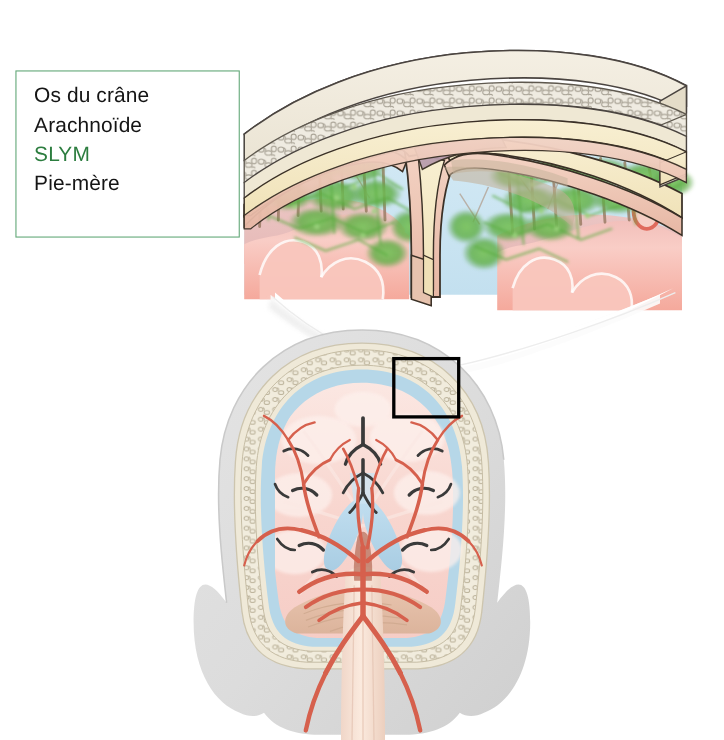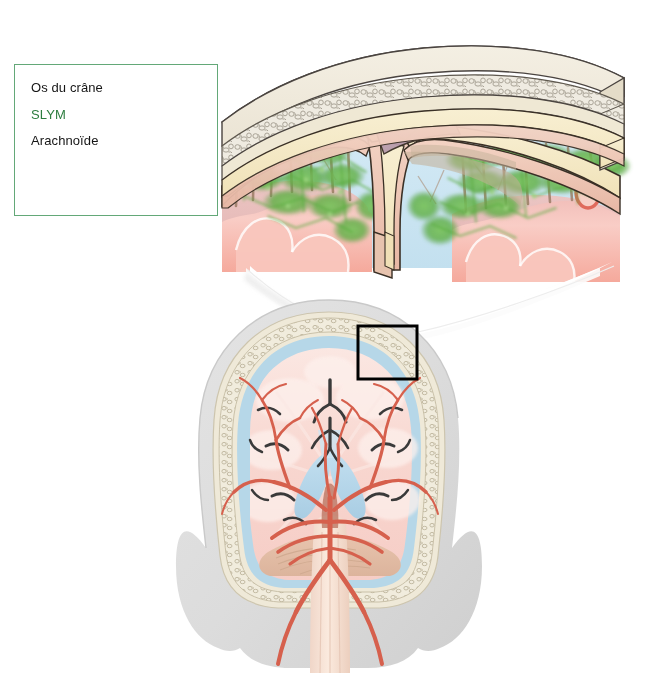--- a/index.html
+++ b/index.html
@@ -18,21 +18,21 @@
     position:absolute;
     left:14px;top:64px;
     width:204px;height:152px;
     background:#ffffff;
     border:1.5px solid #63a878;
     box-sizing:border-box;
     padding:10px 0 0 16px;
     z-index:40;
   }
   .legend-row{
-    font-size:13px;
+    font-size:19px;
     line-height:26.5px;
     color:#151515;
     letter-spacing:0.1px;
     white-space:nowrap;
   }
   .legend-row.slym{color:#2c7d3f;}
 </style>
 </head>
 <body>
 
@@ -528,17 +528,18 @@
       <path d="M360,418 C356,410 350,404 342,400" stroke-width="2"></path>
     </g>
 
     <g>
       <rect x="358" y="326" width="59" height="53" fill="none" stroke="#000000" stroke-width="3"></rect>
     </g>
   </svg>
 
   <div id="legend">
     <div class="legend-row">Os du crâne</div>
+    <div class="legend-row">Arachnoïde</div>
     <div class="legend-row slym">SLYM</div>
-    <div class="legend-row">Arachnoïde</div>
+    <div class="legend-row">Pie-mère</div>
   </div>
 
 </div>
 
 </body></html>

